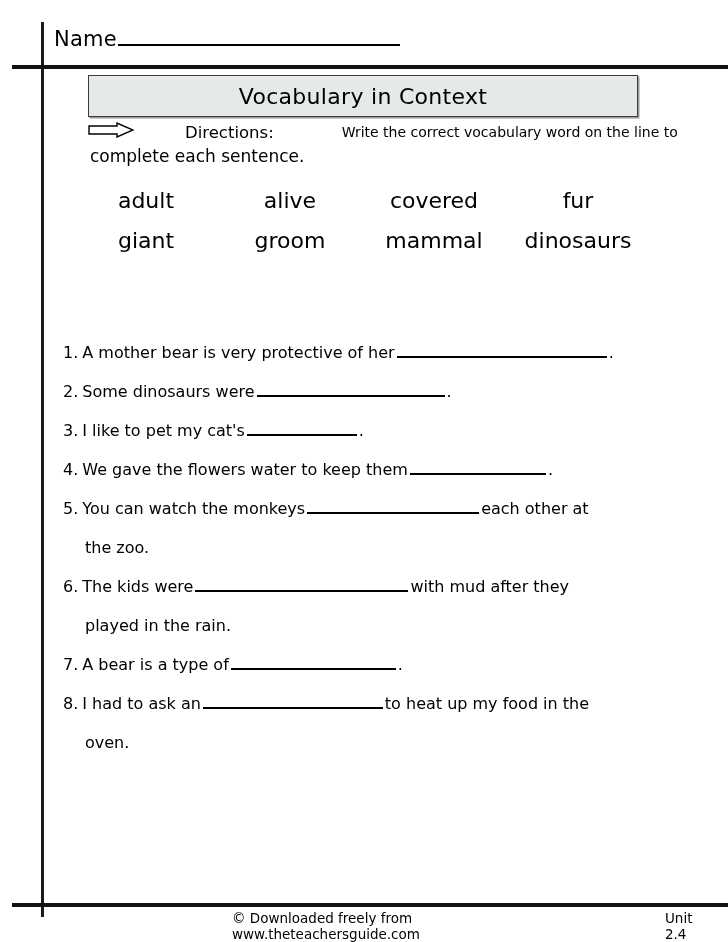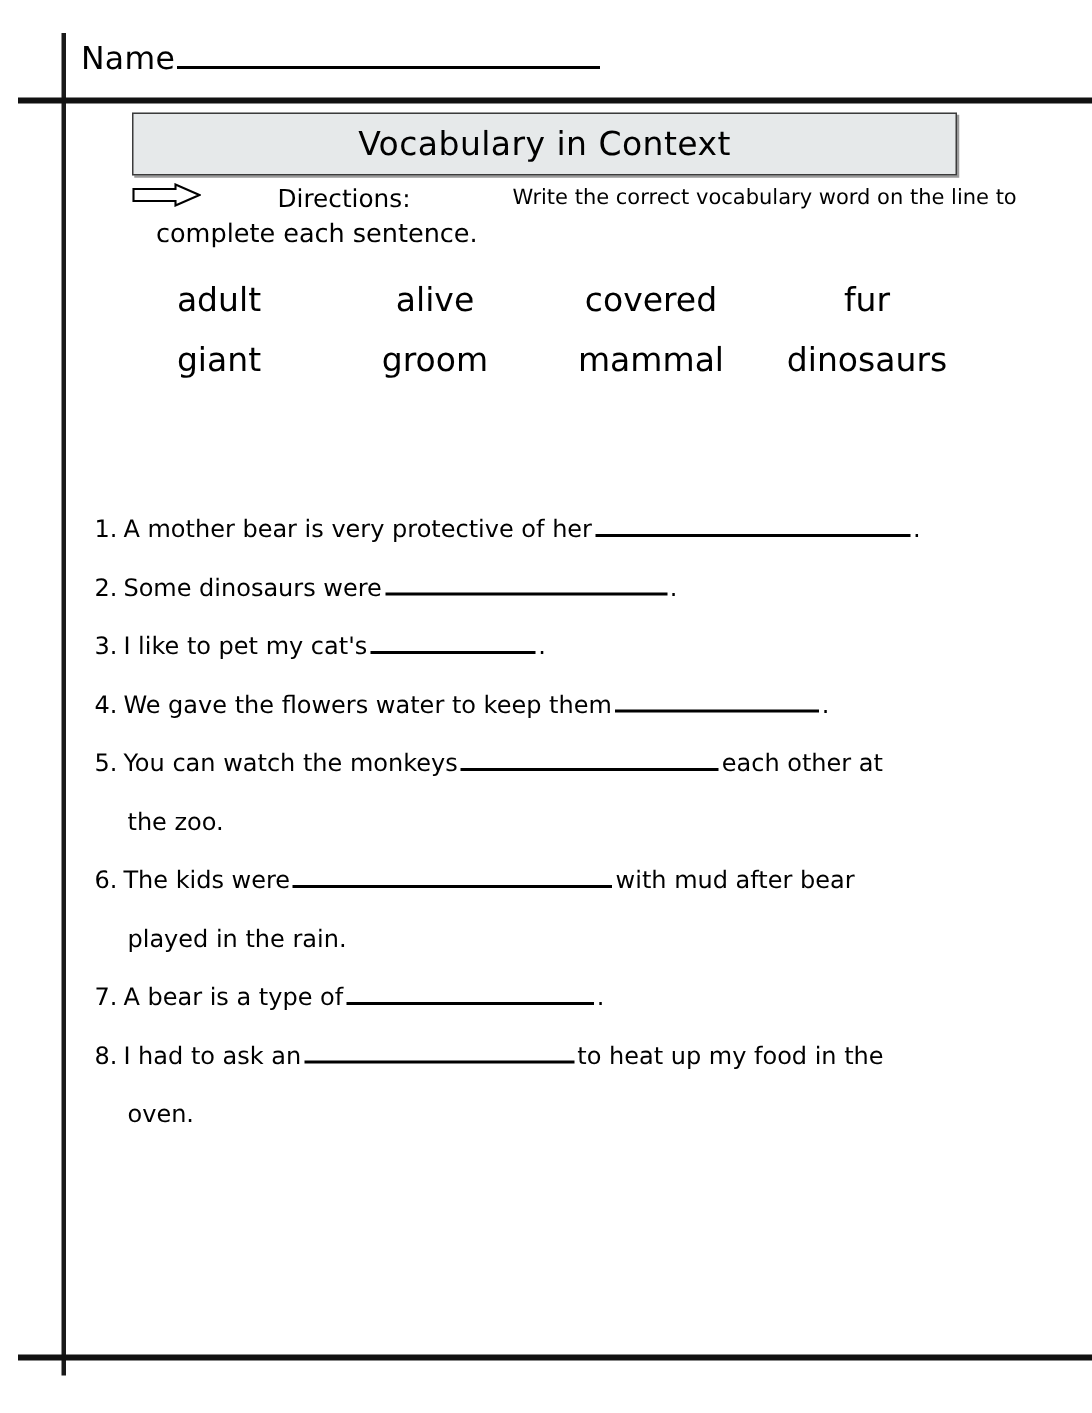--- a/index.html
+++ b/index.html
@@ -108,21 +108,21 @@
   .dir-word {
     font-size: 16.5px;
   }
   .dir-body {
     font-size: 14px;
     margin-left: 20px;
   }
   .dir-line2 {
     font-size: 17px;
     margin-top: 4px;
-    margin-left: 16px;
+    margin-left: 2px;
   }
 
   
   .wordbank {
     position: absolute;
     left: 74px;
     top: 188px;
     width: 576px;
   }
   .wb-row {
@@ -231,19 +231,23 @@
       <span class="wb-cell">dinosaurs</span>
     </div>
   </div>
 
   <div class="questions">
       <div class="q"><span class="q-num">1.</span><span>A mother bear is very protective of her</span><span class="blank" style="width: 210px;"></span><span>.</span></div>
       <div class="q"><span class="q-num">2.</span><span>Some dinosaurs were</span><span class="blank" style="width: 188px;"></span><span>.</span></div>
       <div class="q"><span class="q-num">3.</span><span>I like to pet my cat's</span><span class="blank" style="width: 110px;"></span><span>.</span></div>
       <div class="q"><span class="q-num">4.</span><span>We gave the flowers water to keep them</span><span class="blank" style="width: 136px;"></span><span>.</span></div>
       <div class="q wrap"><span class="q-num">5.</span><span>You can watch the monkeys</span><span class="blank" style="width: 172px;"></span><span>each other at</span><span class="q-cont">the zoo.</span></div>
-      <div class="q wrap"><span class="q-num">6.</span><span>The kids were</span><span class="blank" style="width: 213px;"></span><span>with mud after bear</span><span class="q-cont">played in the rain.</span></div>
+      <div class="q wrap"><span class="q-num">6.</span><span>The kids were</span><span class="blank" style="width: 213px;"></span><span>with mud after they</span><span class="q-cont">played in the rain.</span></div>
       <div class="q"><span class="q-num">7.</span><span>A bear is a type of</span><span class="blank" style="width: 165px;"></span><span>.</span></div>
       <div class="q wrap"><span class="q-num">8.</span><span>I had to ask an</span><span class="blank" style="width: 180px;"></span><span>to heat up my food in the</span><span class="q-cont">oven.</span></div>
     </div>
 
+  <div class="footer">
+    <span class="footer-credit">© Downloaded freely from www.theteachersguide.com</span>
+    <span class="footer-unit">Unit 2.4</span>
+  </div>
 
 </div>
 
 </body></html>

